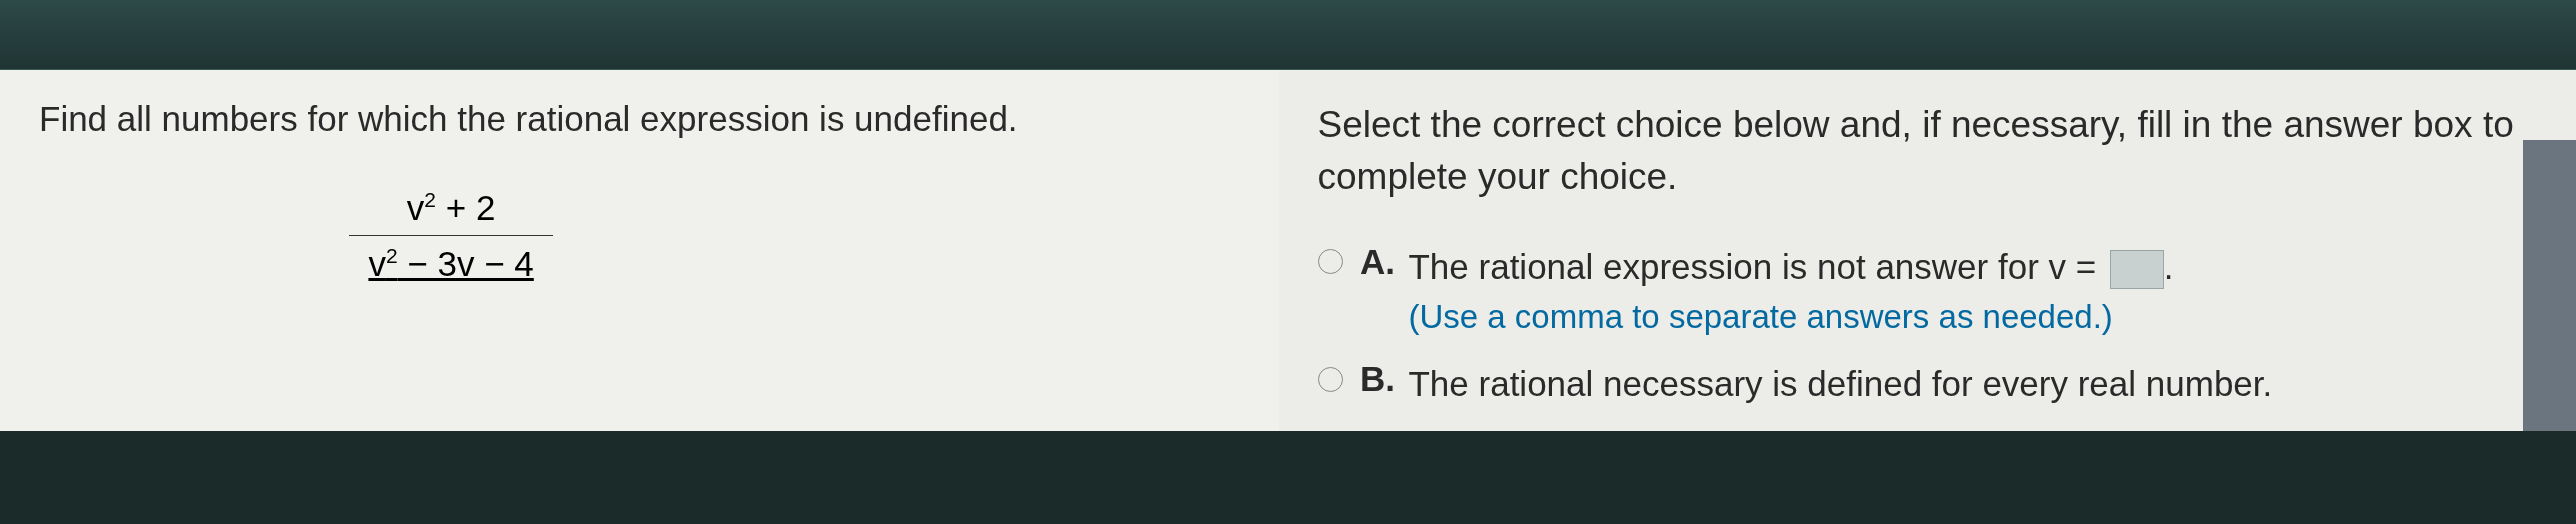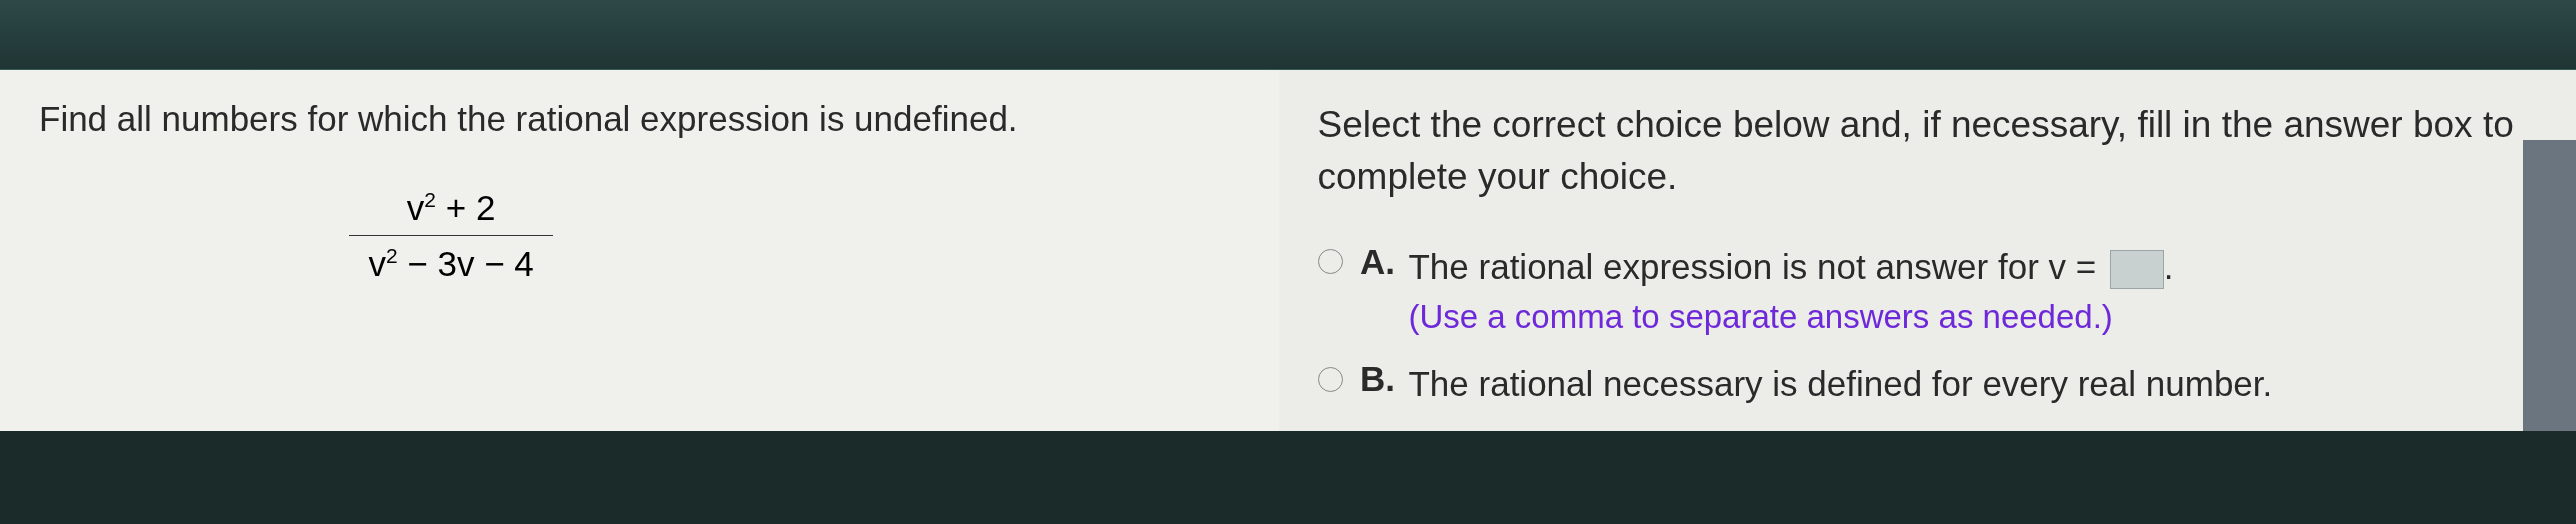--- a/index.html
+++ b/index.html
@@ -65,20 +65,21 @@
     .fraction .numerator {
       display: block;
       font-size: 35px;
       padding: 0 19.4px 7.8px 19.4px;
       border-bottom: 1.9px solid #333;
     }
     .fraction .denominator {
       display: block;
       font-size: 35px;
       padding: 7.8px 19.4px 0 19.4px;
+      text-decoration: underline;
     }
     .sup {
       font-size: 21px;
       vertical-align: super;
     }
     .choice-row {
       display: flex;
       align-items: flex-start;
       margin-bottom: 19.4px;
     }
@@ -108,21 +109,21 @@
       display: inline-block;
       width: 54px;
       height: 39px;
       background: #c8d0d0;
       border: 1px solid #9aa5a5;
       vertical-align: middle;
       margin-left: 3.9px;
     }
     .hint-text {
       font-size: 33px;
-      color: #6d28d9;
+      color: #0369a1;
     }
     .grabber {
       position: absolute;
       left: 1659px;
       bottom: 29px;
       width: 27px;
       height: 62px;
       border: 1.9px solid #999;
       border-radius: 13.6px;
       background: #fafaf8;

